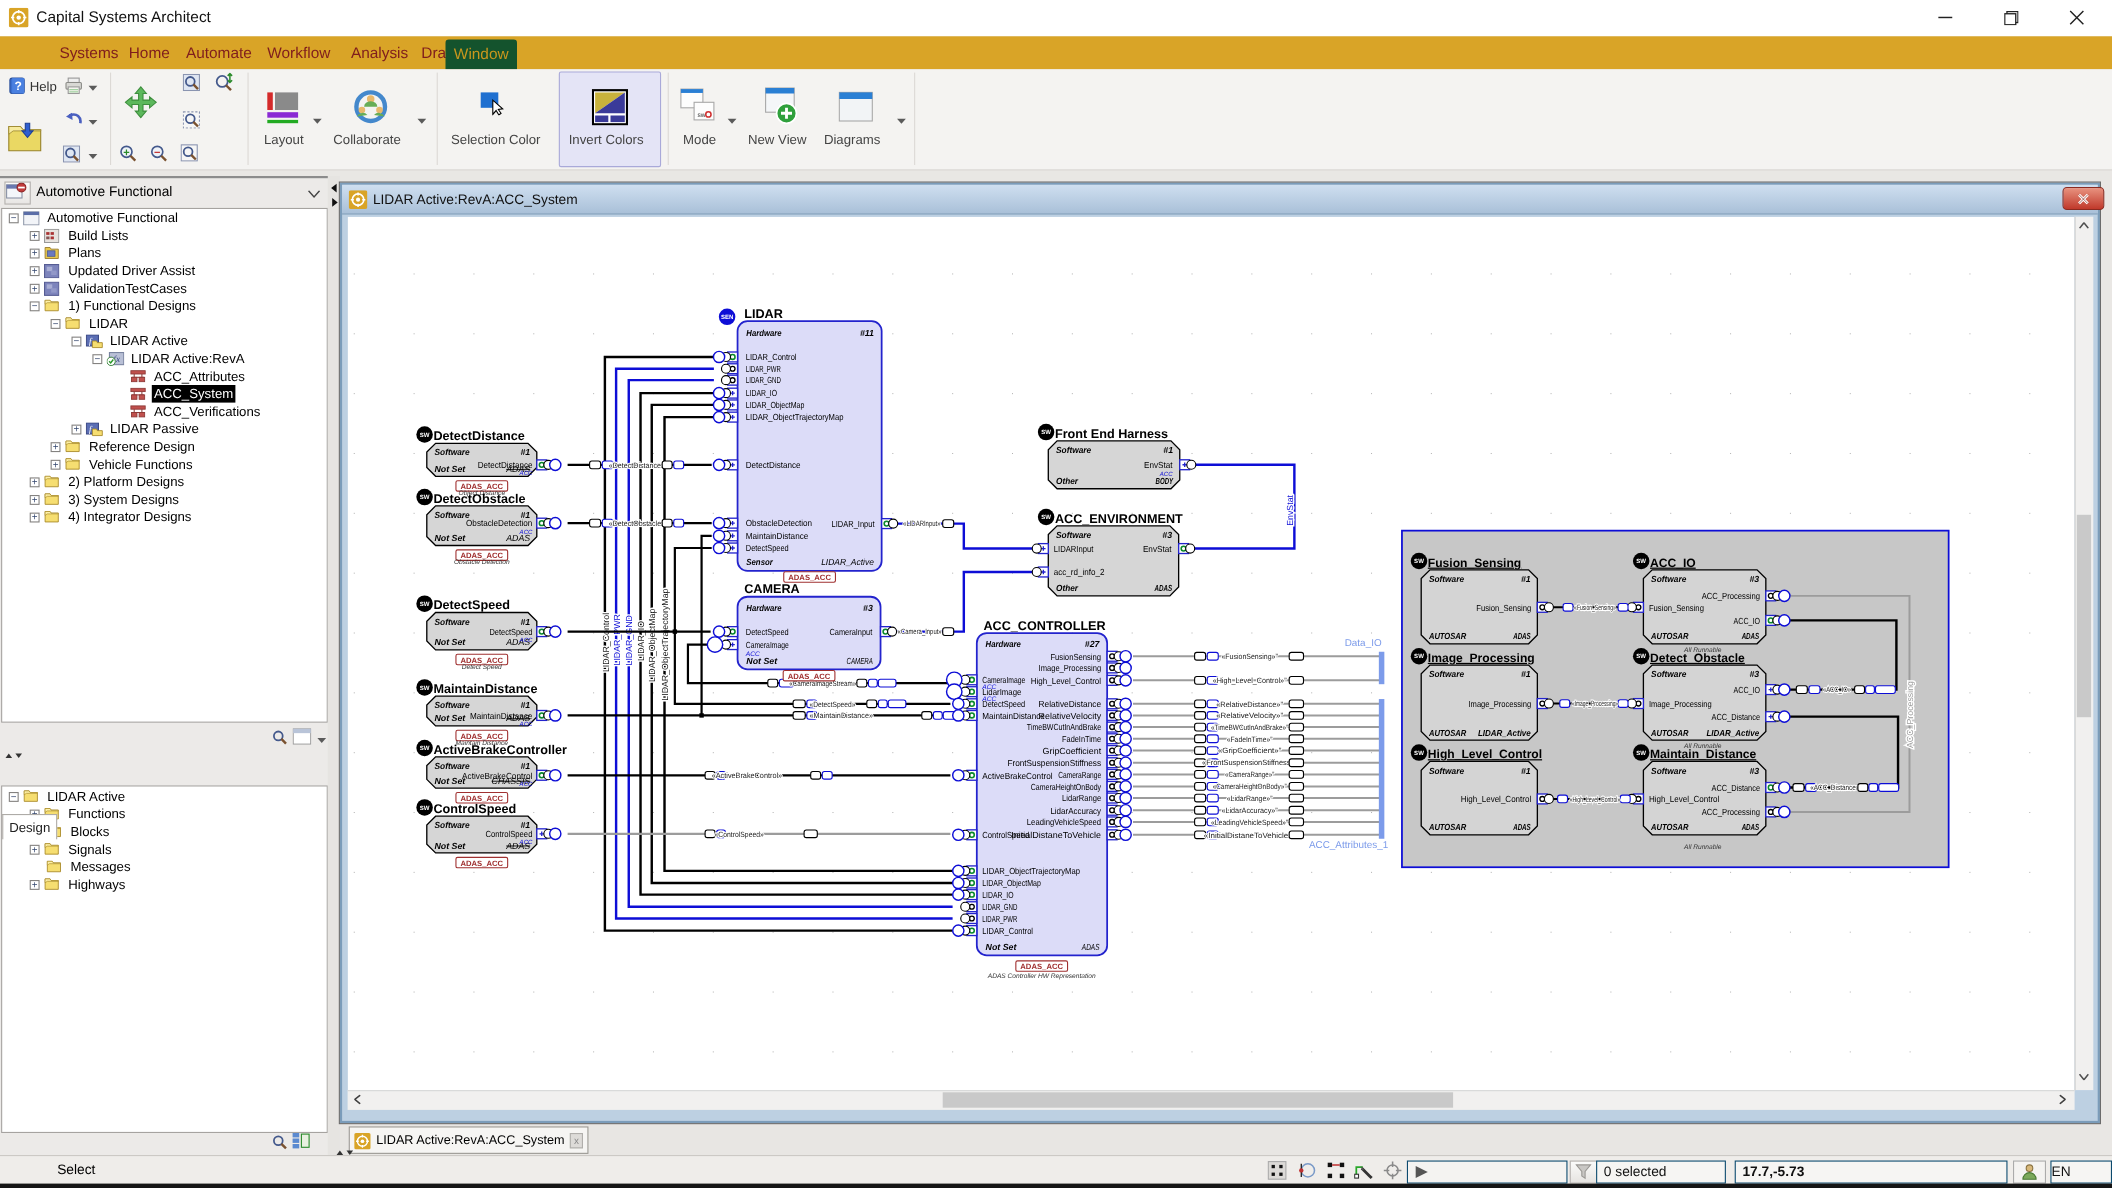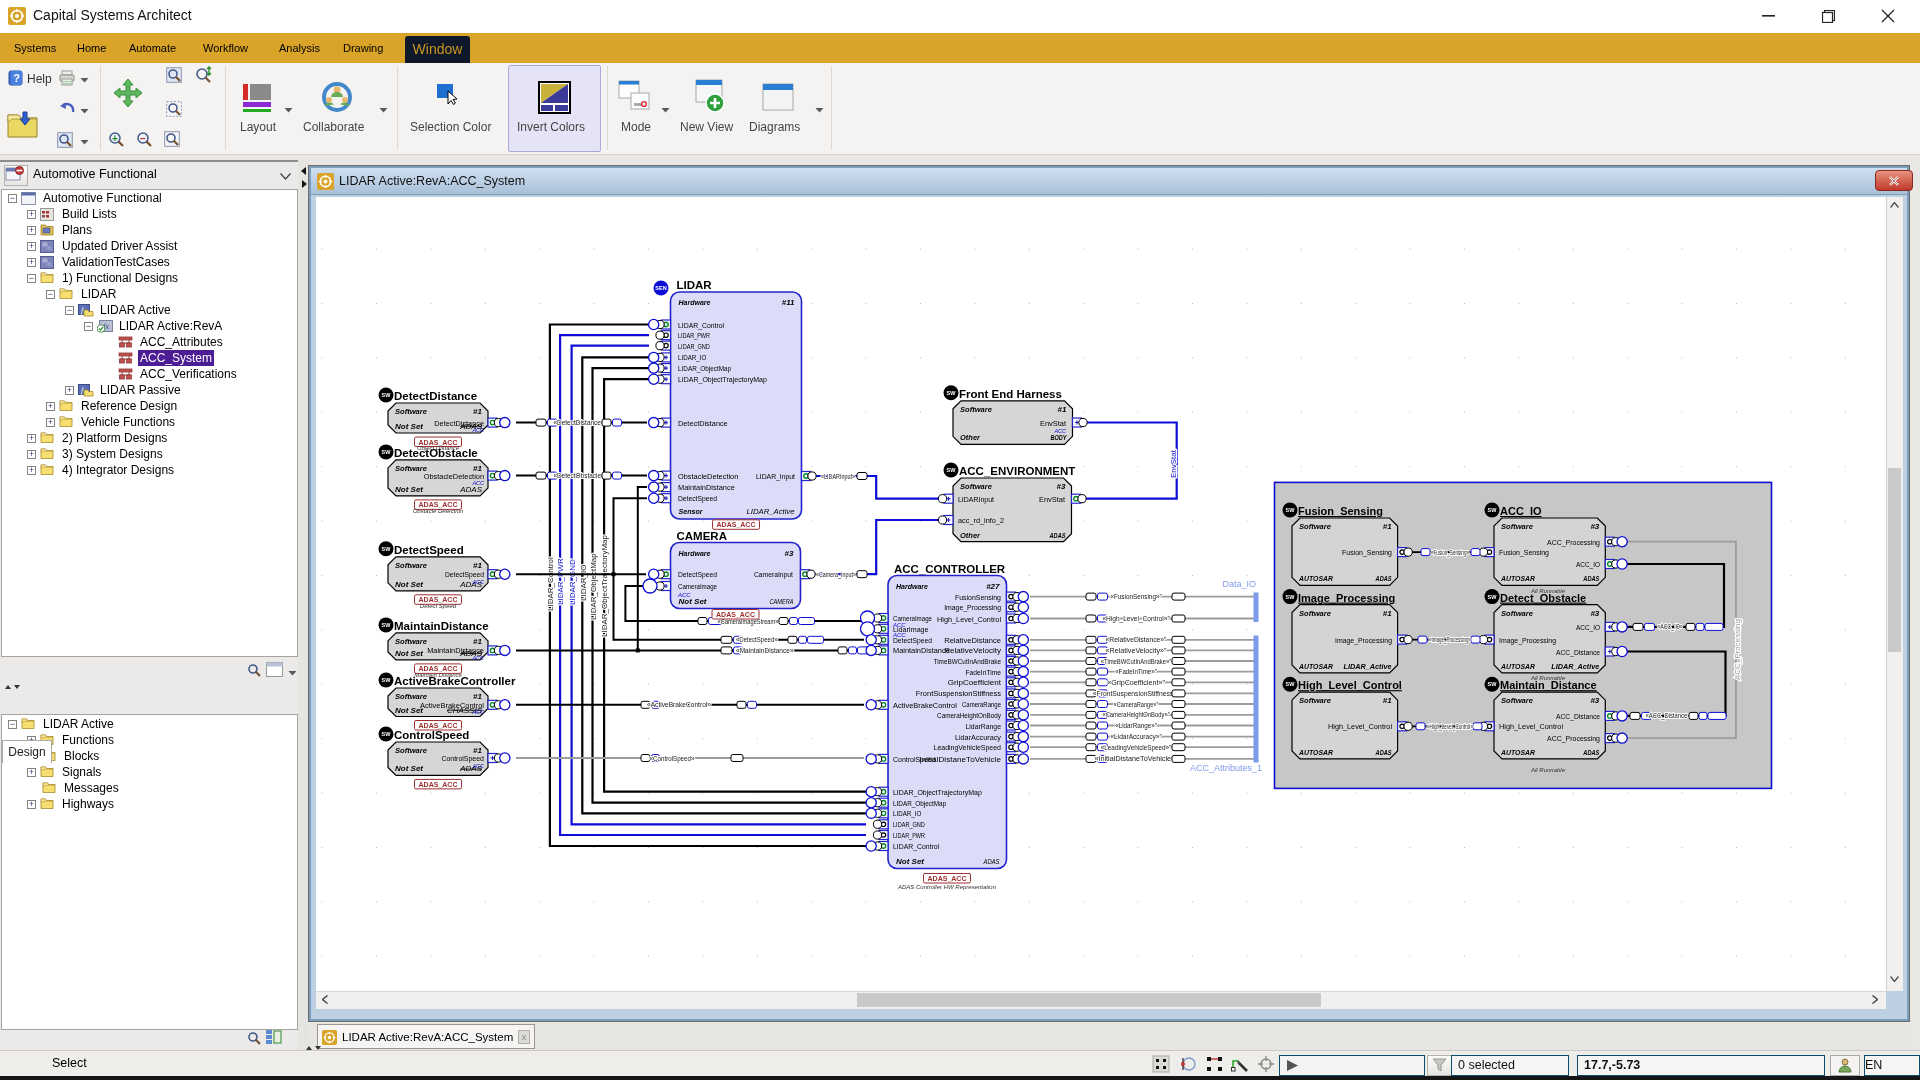--- a/index.html
+++ b/index.html
@@ -1,29 +1,29 @@
 <!DOCTYPE html>
 <html><head><meta charset="utf-8"><style>
 *{margin:0;padding:0;box-sizing:border-box;}
 html,body{width:1920px;height:1080px;overflow:hidden;font-family:"Liberation Sans",sans-serif;background:#e9e7e4;}
 #titlebar{position:absolute;left:0;top:0;width:1920px;height:33px;background:#fff;}
 #menubar{position:absolute;left:0;top:33px;width:1920px;height:30px;background:#d9a427;}
-.mitem{position:absolute;top:0;height:30px;line-height:30px;color:#000000;font-size:11px;}
+.mitem{position:absolute;top:0;height:30px;line-height:30px;color:#7f1d1d;font-size:14px;margin-left:40px;}
 #ribbon{position:absolute;left:0;top:63px;width:1920px;height:92px;background:#f4f3f1;border-bottom:1px solid #d5d2ce;}
 .rsep{position:absolute;top:3px;height:84px;width:1px;background:#dcd9d5;}
 .rlbl{position:absolute;font-size:12px;color:#444;white-space:nowrap;}
 .rsm{position:absolute;font-size:12px;color:#333;}
 #lpanel{position:absolute;left:0;top:160px;width:300px;height:890px;background:#eceae8;border-top:2px solid #8c8c8c;}
 .tbox{position:absolute;left:1px;width:297px;background:#fff;border:1px solid #a6a3a0;overflow:hidden;}
 .trow{height:16px;line-height:16px;white-space:nowrap;font-size:12px;color:#000;display:flex;align-items:center;}
 .exp{display:inline-block;width:9px;height:9px;border:1px solid #848280;background:#fff;font-size:9px;line-height:7px;text-align:center;color:#33466e;margin-right:4px;flex:none;}
 .expn{display:inline-block;width:11px;margin-right:4px;flex:none;}
 .tico{display:inline-flex;width:16px;margin-right:4px;flex:none;align-items:center;}
 .lbl{padding:0 2px;}
-.lbl.sel{background:#4c1d95;color:#fff;}
+.lbl.sel{background:#000000;color:#fff;}
 .tab{position:absolute;top:530px;height:22px;line-height:22px;font-size:12px;text-align:center;background:#e2e0dd;border:1px solid #aeaba7;border-bottom:none;color:#222;margin-top:48px;}
 .tab.on{background:#fff;height:23px;z-index:2;}
 #statusbar{position:absolute;left:0;top:1050px;width:1920px;height:26px;background:#efedea;border-top:1px solid #ccc9c5;font-size:12.5px;}
 .sfield{position:absolute;top:4px;height:21px;background:#f6f5f3;border:1px solid #0c4a6e;font-size:12.5px;line-height:19px;padding-left:6px;color:#111;}
 #mdiwin{position:absolute;left:309px;top:166px;width:1600px;height:855px;border:2px solid #7b9cba;background:#bdd0e2;outline:1px solid #6b6b6b;}
 #mdititle{position:absolute;left:0;top:0;width:1596px;height:27px;background:linear-gradient(#cfdff0,#a9c0d8);border-bottom:1px solid #7f9cb8;}
 #tabbar{position:absolute;left:309px;top:1023px;width:1600px;height:27px;background:#e8e6e3;}
 .wtab{position:absolute;left:8px;top:1px;width:218px;height:25px;background:#f6f5f3;border:1px solid #9a9792;font-size:11.5px;line-height:24px;}
 </style></head><body>
 <div id="titlebar">
@@ -45,21 +45,21 @@
       <path d="M1,1 L13,13 M13,1 L1,13" stroke="#222" stroke-width="1.3"></path>
     </svg>
   </div>
 <div id="menubar">
     <span class="mitem" style="left:14px">Systems</span>
     <span class="mitem" style="left:77px">Home</span>
     <span class="mitem" style="left:129px">Automate</span>
     <span class="mitem" style="left:203px">Workflow</span>
     <span class="mitem" style="left:279px">Analysis</span>
     <span class="mitem" style="left:343px">Drawing</span>
-    <span style="position:absolute;left:405px;top:3px;width:65px;height:27px;background:#0f172a;border-radius:3px 3px 0 0;text-align:center;line-height:27px;font-size:14px;color:#c9971d;">Window</span>
+    <span style="position:absolute;left:405px;top:3px;width:65px;height:27px;background:#14532d;border-radius:3px 3px 0 0;text-align:center;line-height:27px;font-size:14px;color:#c9971d;">Window</span>
   </div>
 <div id="ribbon">
     <div class="rsep" style="left:100px"></div>
     <div class="rsep" style="left:225px"></div>
     <div class="rsep" style="left:397px"></div>
     <div class="rsep" style="left:607px"></div>
     <div class="rsep" style="left:831px"></div>
     <div style="position:absolute;left:8px;top:7px;"><svg width="17" height="16" viewBox="0 0 17 16">
         <rect x="1" y="1" width="13" height="14" rx="2" fill="#3b6fd0" stroke="#2a4f9a"></rect>
         <rect x="3" y="1" width="11" height="14" fill="#4a80e0"></rect>

